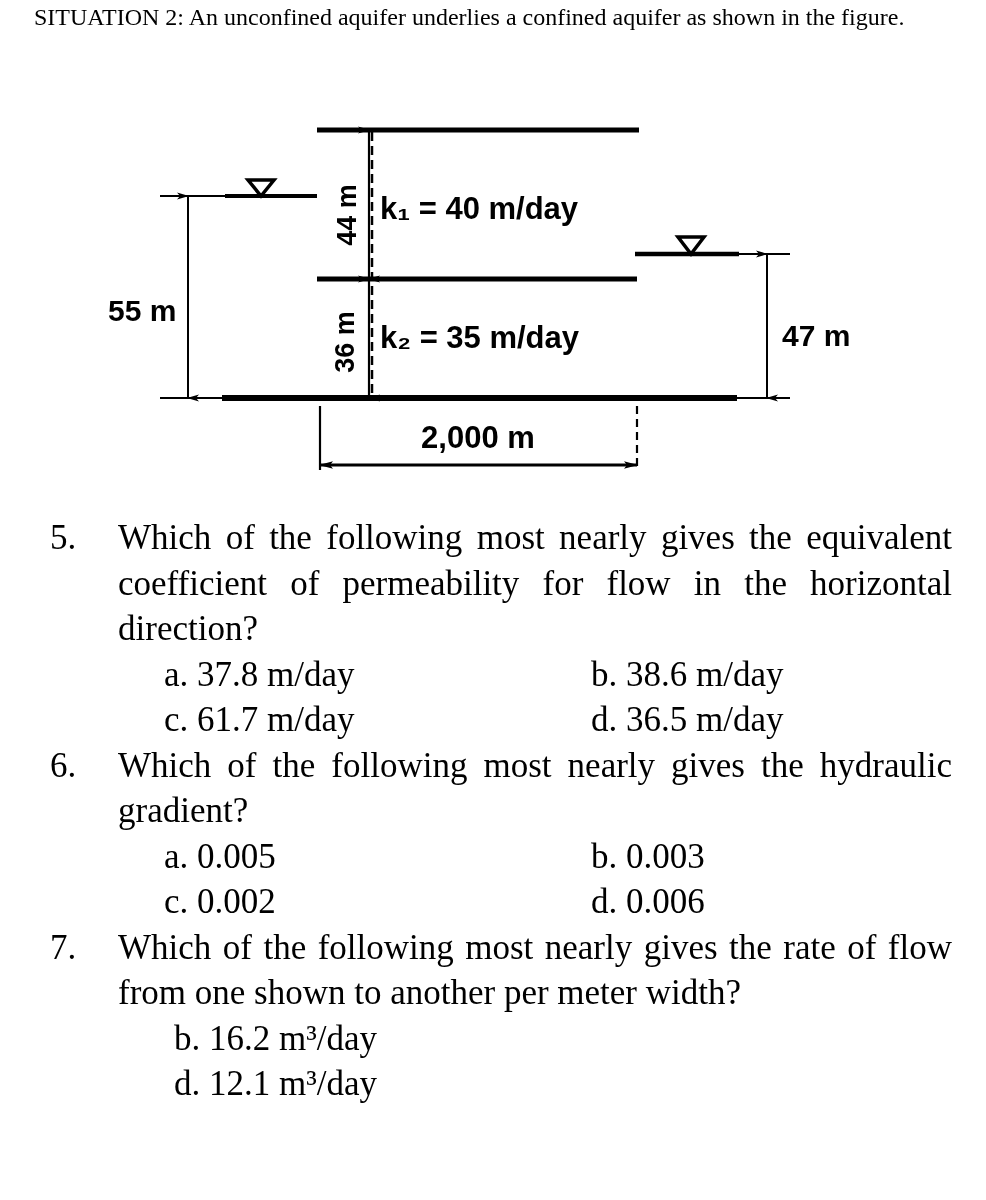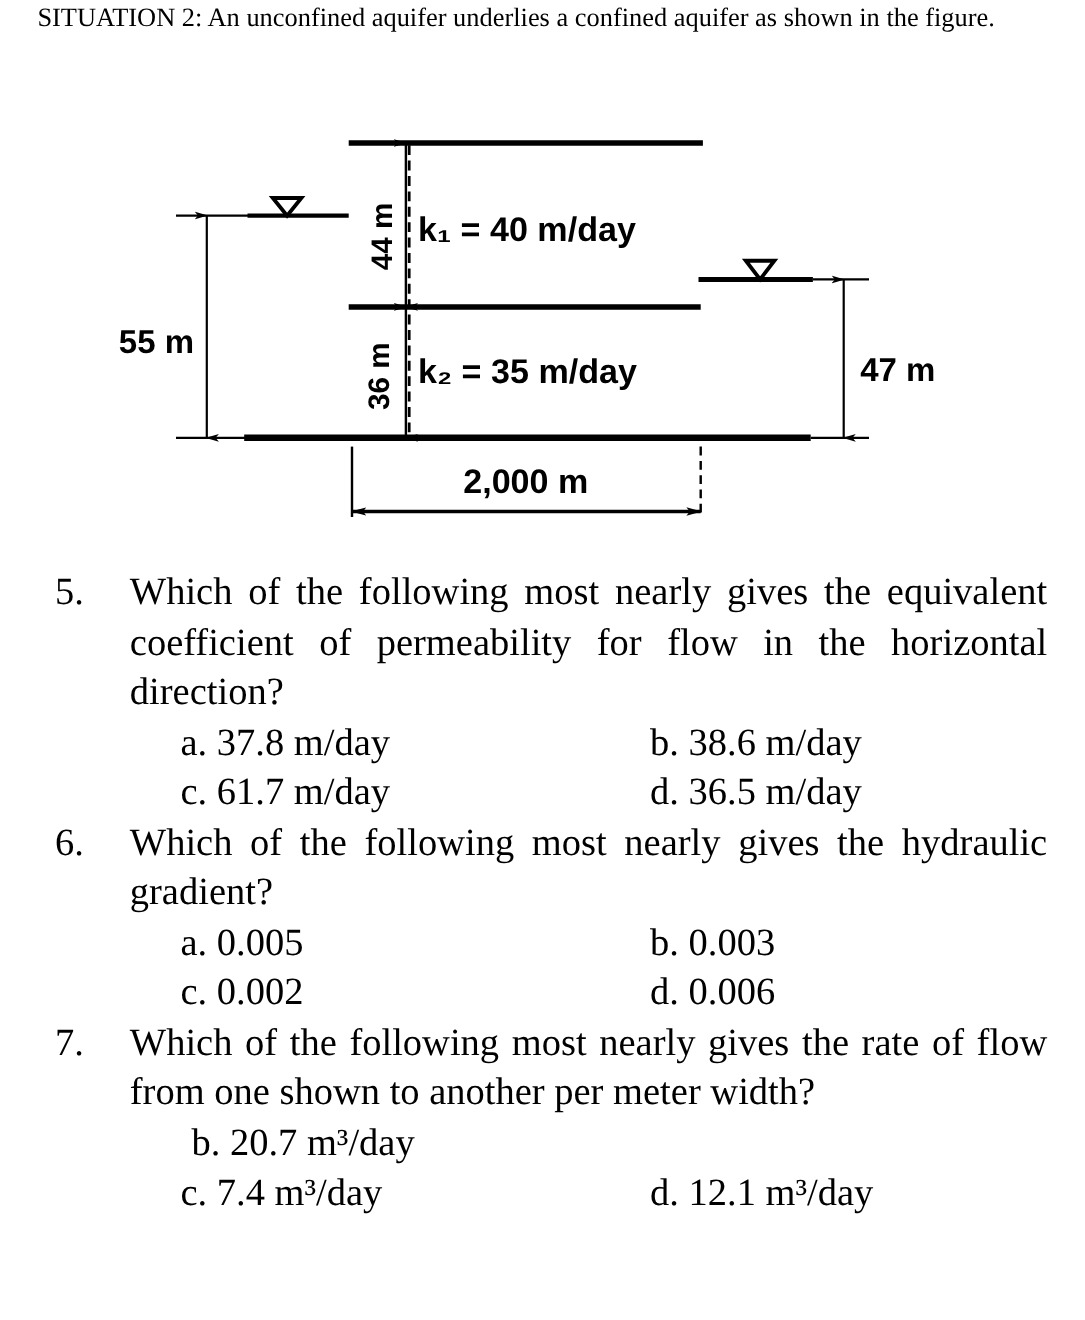--- a/index.html
+++ b/index.html
@@ -224,28 +224,24 @@
     </div>
   </div>
 
   <div class="qitem">
     <div class="qnum">7.</div>
     <div class="qtext">Which of the following most nearly gives the rate of flow from one shown to another per meter width?</div>
     <div class="opts">
       <div class="optrow">
         <div class="opt right">
           <span>b.</span>
-          <span>20.7 m³/day</span>
-        </div>
-      </div>
-      <div class="optrow">
-        <div class="opt">
-          <span>c.</span>
-          <span>7.4 m³/day</span>
-        </div>
+          <span>16.2 m³/day</span>
+        </div>
+      </div>
+      <div class="optrow">
         <div class="opt right">
           <span>d.</span>
           <span>12.1 m³/day</span>
         </div>
       </div>
     </div>
   </div>
 
 </div>
 

